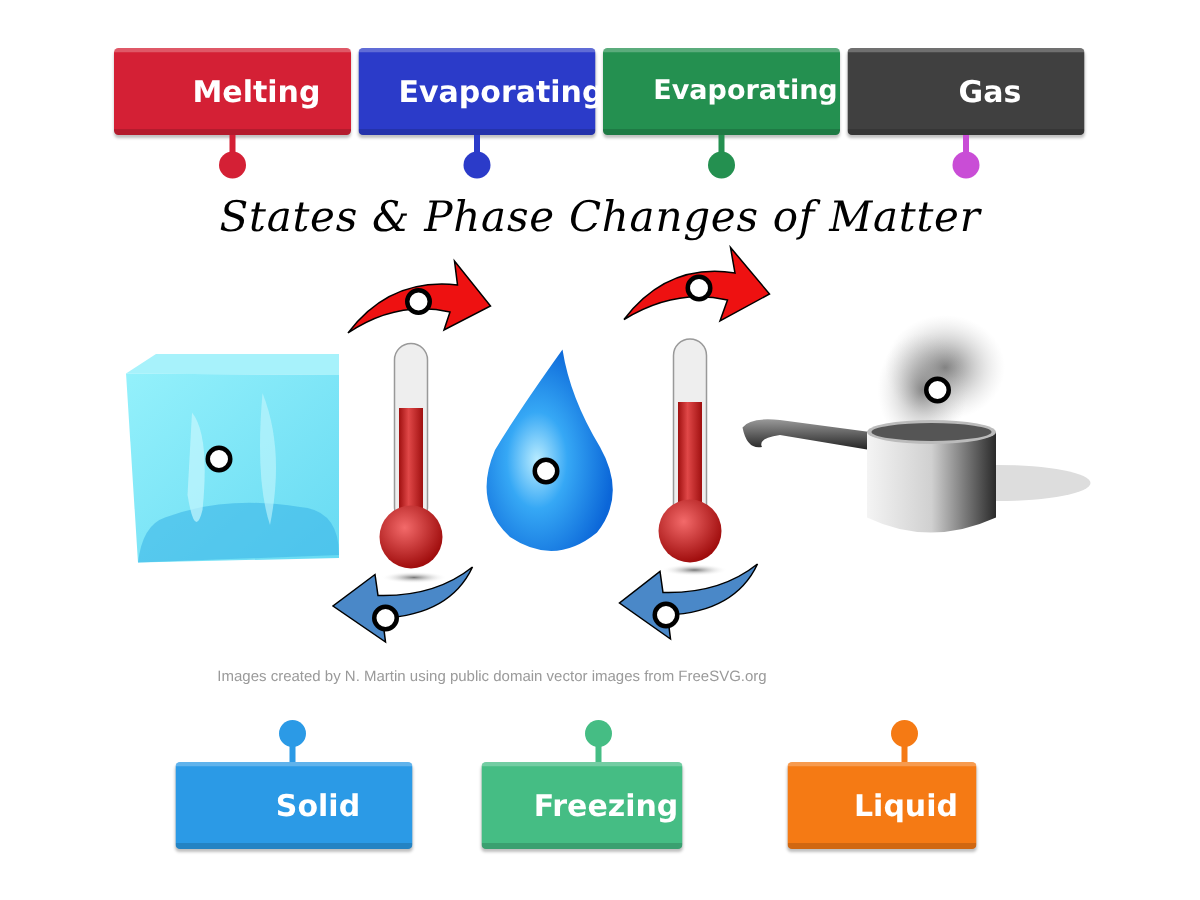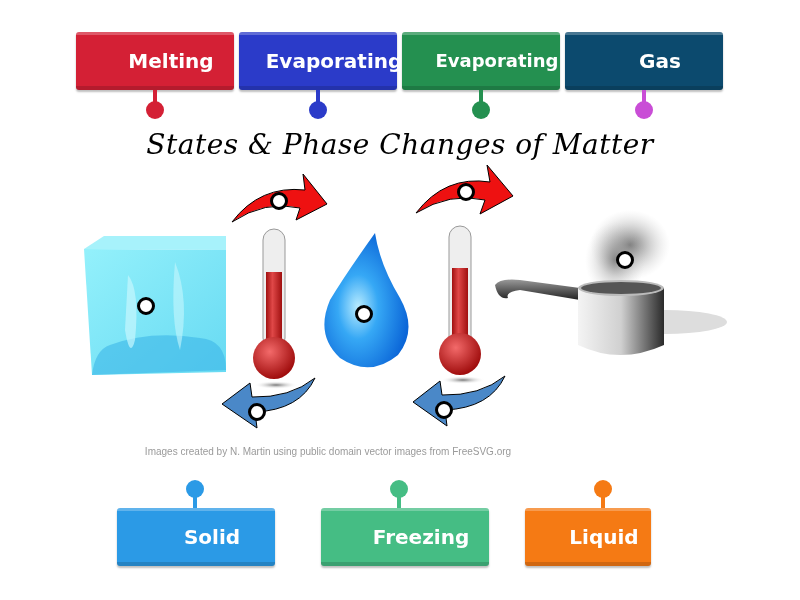--- a/index.html
+++ b/index.html
@@ -110,21 +110,21 @@
 <div class="pin-dot" style="left:309px;top:101px;background:#2b3bc9;"></div>
 
 <div class="label two" style="left:402px;top:32px;width:158px;background:#249050;">
   <div>
     <span>Evaporating</span>
   </div>
 </div>
 <div class="pin-stem" style="left:479px;top:90px;height:12px;background:#249050;"></div>
 <div class="pin-dot" style="left:472px;top:101px;background:#249050;"></div>
 
-<div class="label" style="left:565px;top:32px;width:158px;background:#0c4a6e;">
+<div class="label" style="left:565px;top:32px;width:158px;background:#404040;">
   <span>Gas</span>
 </div>
 <div class="pin-stem" style="left:642px;top:90px;height:12px;background:#c94dd6;"></div>
 <div class="pin-dot" style="left:635px;top:101px;background:#c94dd6;"></div>
 
 <div class="title">States &amp; Phase Changes of Matter</div>
 
 <div class="hotspot" style="left:270px;top:192px;"></div>
 <div class="hotspot" style="left:457px;top:183px;"></div>
 <div class="hotspot" style="left:137px;top:297px;"></div>
@@ -136,21 +136,21 @@
 <div class="credit">Images created by N. Martin using public domain vector images from FreeSVG.org</div>
 
 <div class="pin-dot" style="left:186px;top:480px;background:#2b9ae6;"></div>
 <div class="pin-stem" style="left:193px;top:496px;height:12px;background:#2b9ae6;"></div>
 <div class="label" style="left:117px;top:508px;width:158px;background:#2b9ae6;">
   <span>Solid</span>
 </div>
 
 <div class="pin-dot" style="left:390px;top:480px;background:#45bd84;"></div>
 <div class="pin-stem" style="left:397px;top:496px;height:12px;background:#45bd84;"></div>
-<div class="label" style="left:321px;top:508px;width:168px;background:#45bd84;">
+<div class="label" style="left:321px;top:508px;width:134px;background:#45bd84;">
   <span>Freezing</span>
 </div>
 
 <div class="pin-dot" style="left:594px;top:480px;background:#f57a14;"></div>
 <div class="pin-stem" style="left:601px;top:496px;height:12px;background:#f57a14;"></div>
 <div class="label" style="left:525px;top:508px;width:126px;background:#f57a14;">
   <span>Liquid</span>
 </div>
 
 </body></html>

